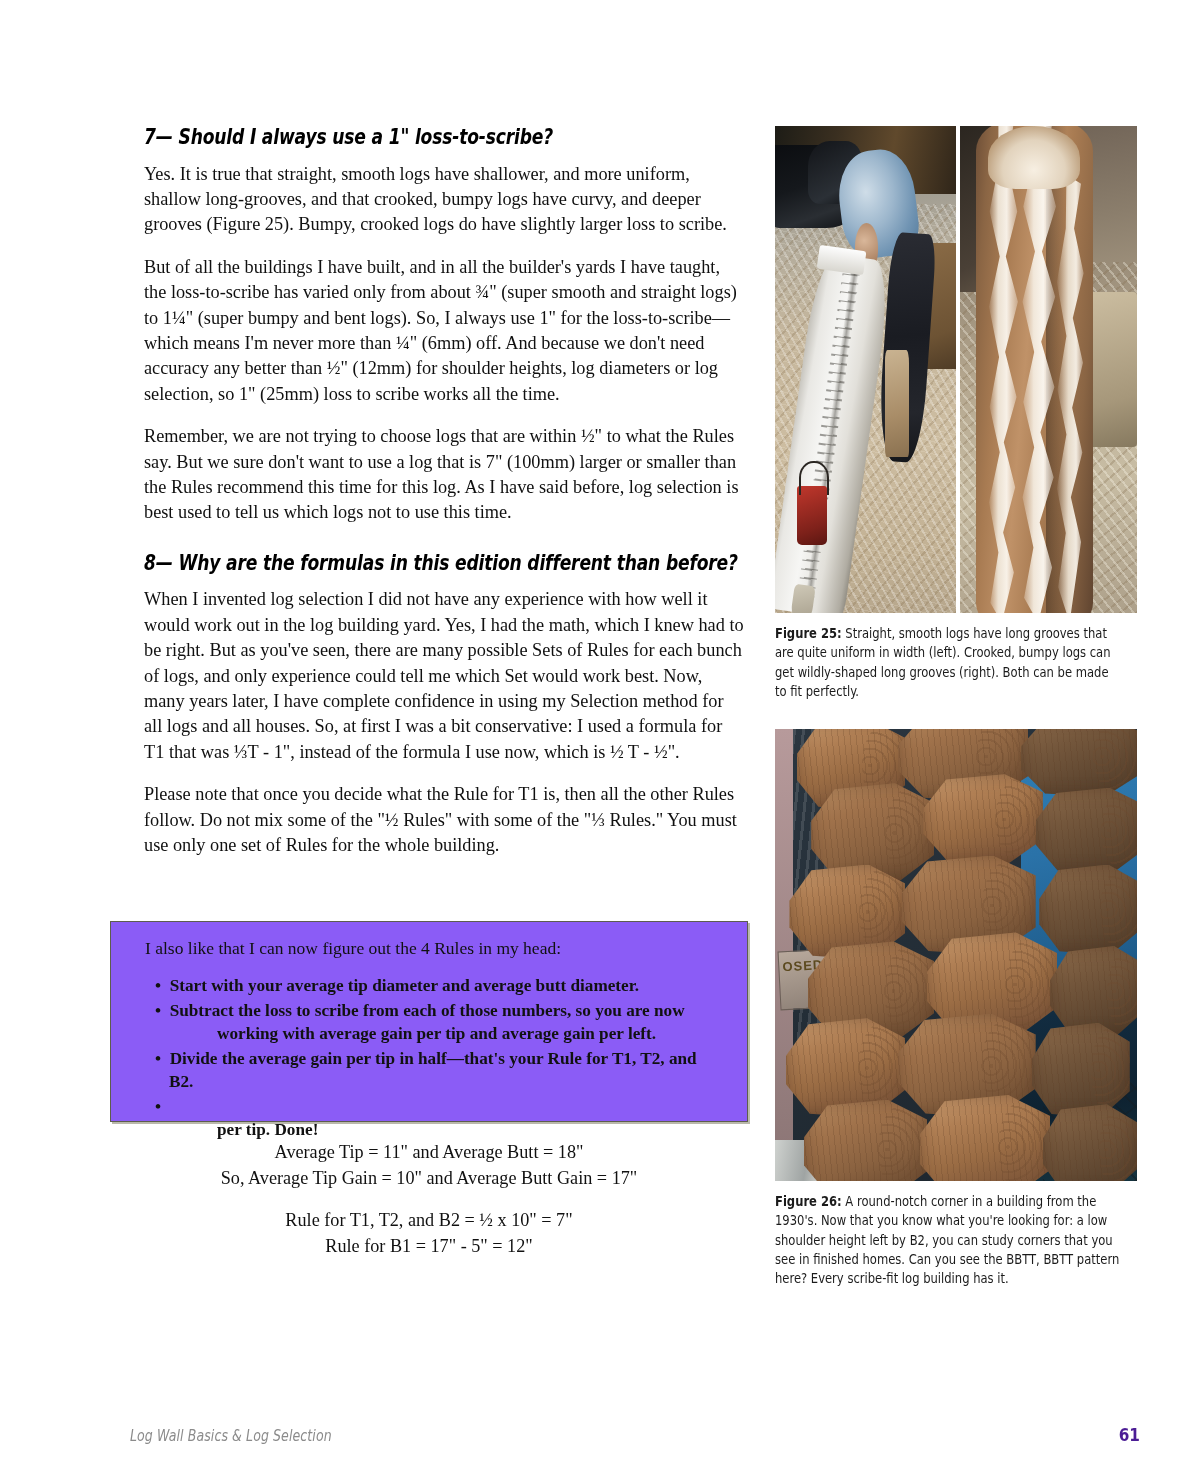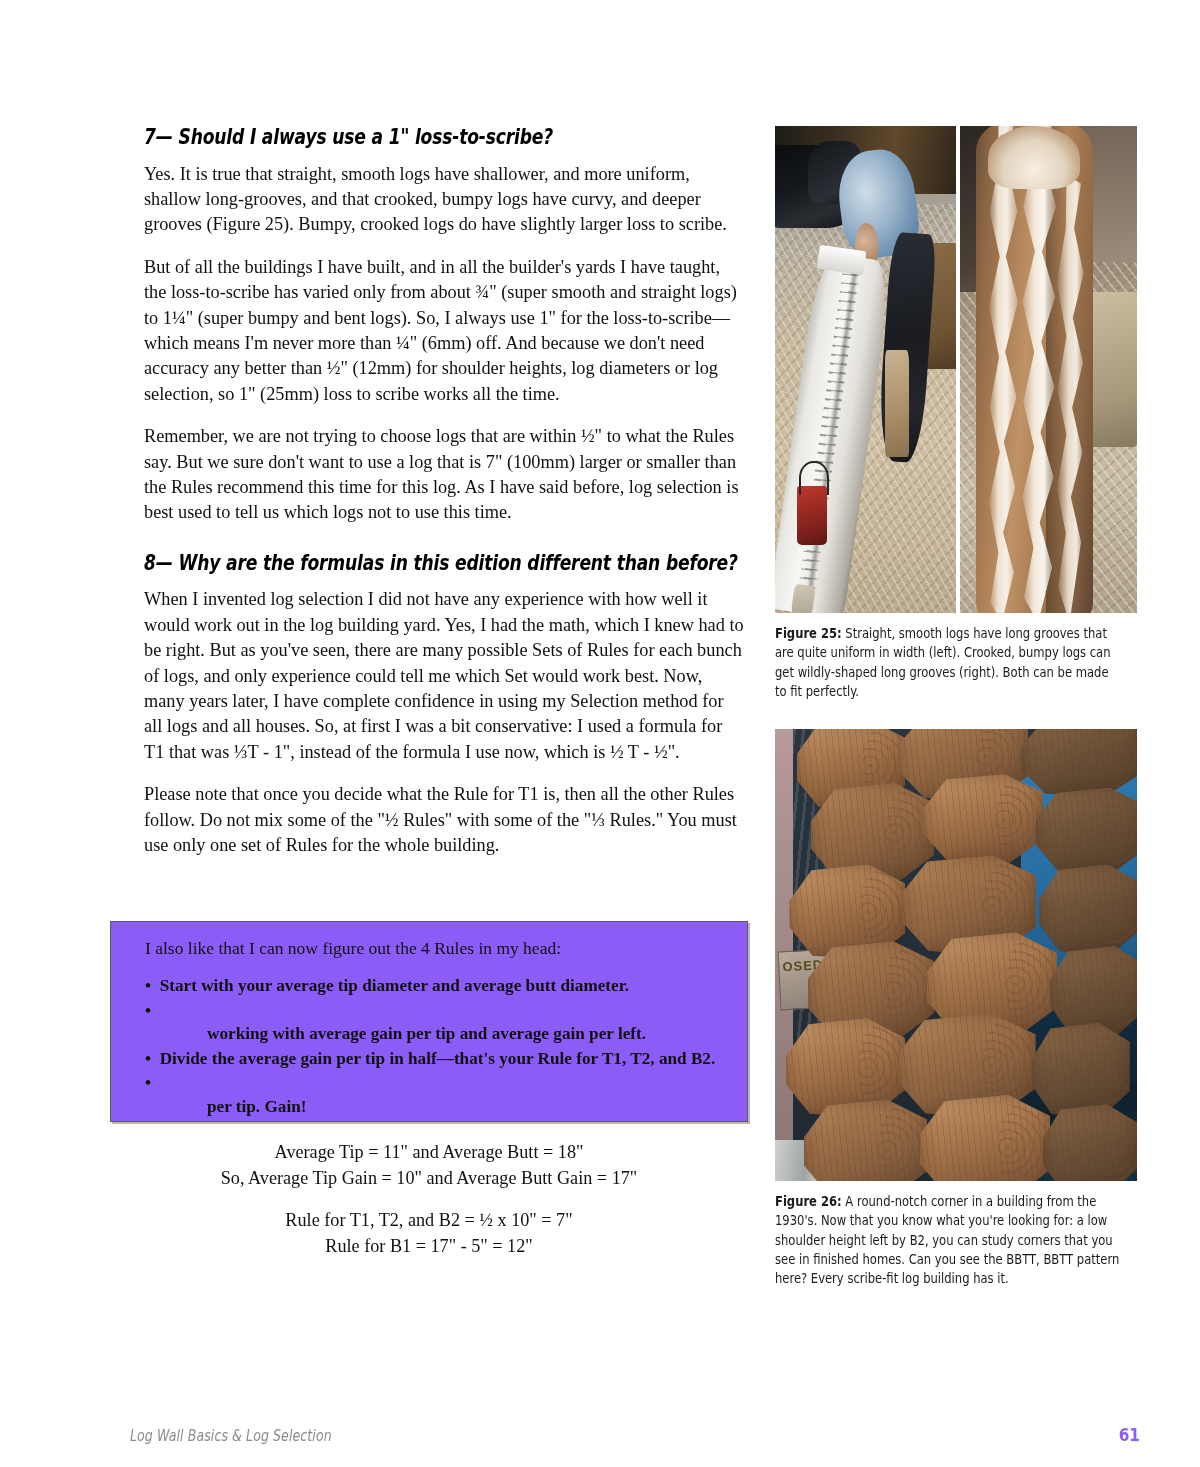--- a/index.html
+++ b/index.html
@@ -65,21 +65,21 @@
   .callout-inner {
     padding: 14px 20px 10px 34px;
   }
   .callout-lead {
     font-size: 17.5px;
     line-height: 24px;
     margin: 0 0 14px 0;
   }
   ul.rules {
     list-style: none;
-    margin: 0;
+    margin: 10px;
     padding: 0;
   }
   ul.rules li {
     font-size: 17.2px;
     font-weight: bold;
     line-height: 23.5px;
     margin: 0 0 1px 0;
     padding-left: 14px;
     text-indent: -14px;
   }
@@ -166,21 +166,21 @@
     letter-spacing: 0.1px;
     transform: scaleX(0.9);
     transform-origin: left top;
   }
   .footer-page {
     position: absolute;
     right: 0; top: -2px;
     font-family: "DejaVu Sans Condensed", "Liberation Sans Narrow", "Liberation Sans", sans-serif;
     font-weight: bold;
     font-size: 17px;
-    color: #8b5cf6;
+    color: #4c1d95;
   }
 
   
   .ph-bg { position: absolute; inset: 0; }
 
   
   .f25l-sky { position:absolute; left:0; top:0; width:100%; height:19%;
     background: linear-gradient(100deg,#1d1c16 0%,#3a2f20 32%,#60492c 62%,#2c2318 100%); }
   .f25l-ground { position:absolute; left:0; top:14%; width:100%; height:86%;
     background: linear-gradient(175deg,#9d9a90 0%,#b5ad9c 14%,#c6b79d 34%,#cdbda1 60%,#c2b194 85%,#b6a68c 100%); }
@@ -340,27 +340,28 @@
   </div>
 
   <div class="callout">
     <div class="callout-inner">
       <p class="callout-lead">I also like that I can now figure out the 4 Rules in my head:</p>
       <ul class="rules">
         <li>
           <span>Start with your average tip diameter and average butt diameter.</span>
         </li>
         <li>
+          <span>Subtract the loss to scribe from each of those numbers, so you are now</span>
           <span class="cont">working with average gain per tip and average gain per left.</span>
         </li>
         <li>
           <span>Divide the average gain per tip in half—that's your Rule for T1, T2, and B2.</span>
         </li>
         <li>
-          <span class="cont">per tip. Gain!</span>
+          <span class="cont">per tip. Done!</span>
         </li>
       </ul>
     </div>
   </div>
 
   <div class="example">
     <div>Average Tip = 11" and Average Butt = 18"</div>
     <div>So, Average Tip Gain = 10" and Average Butt Gain = 17"</div>
     <div class="gap"></div>
     <div>Rule for T1, T2, and B2 = ½ x 10" = 7"</div>

